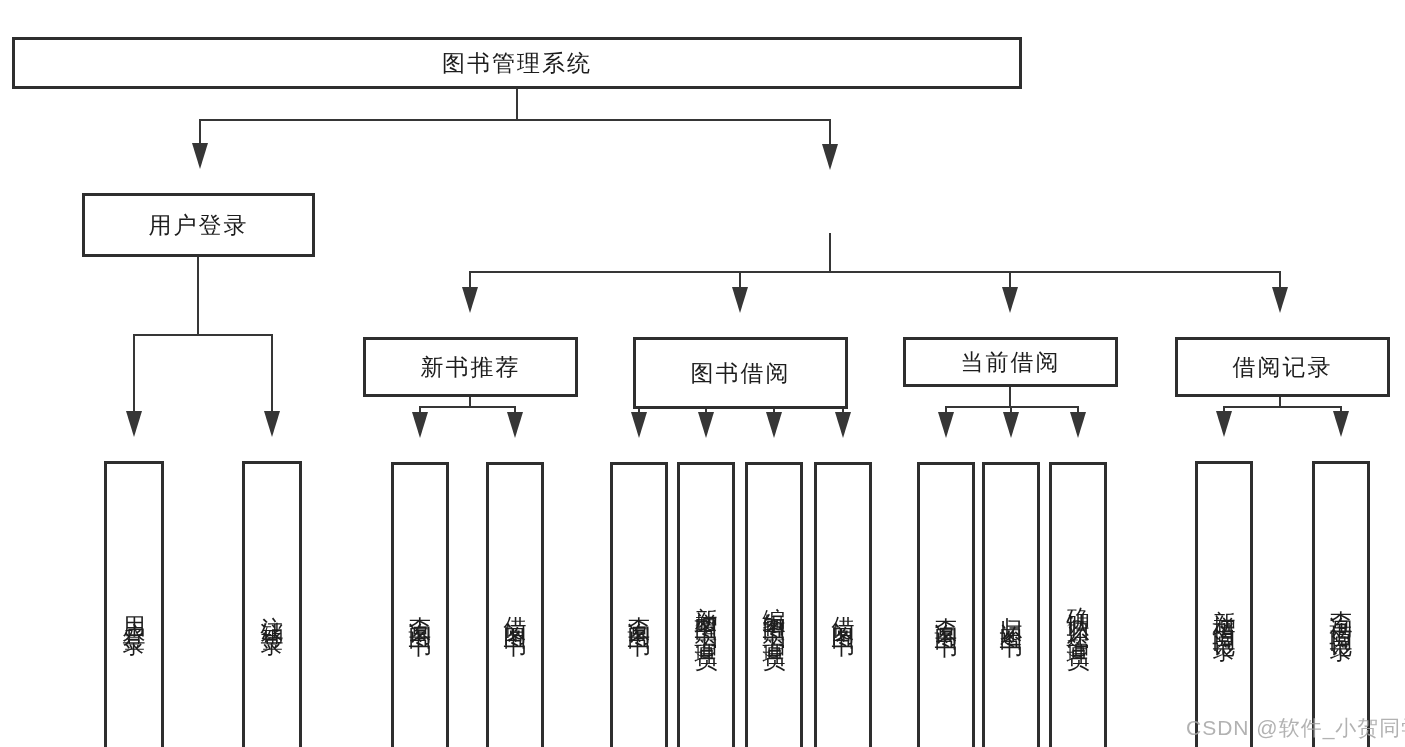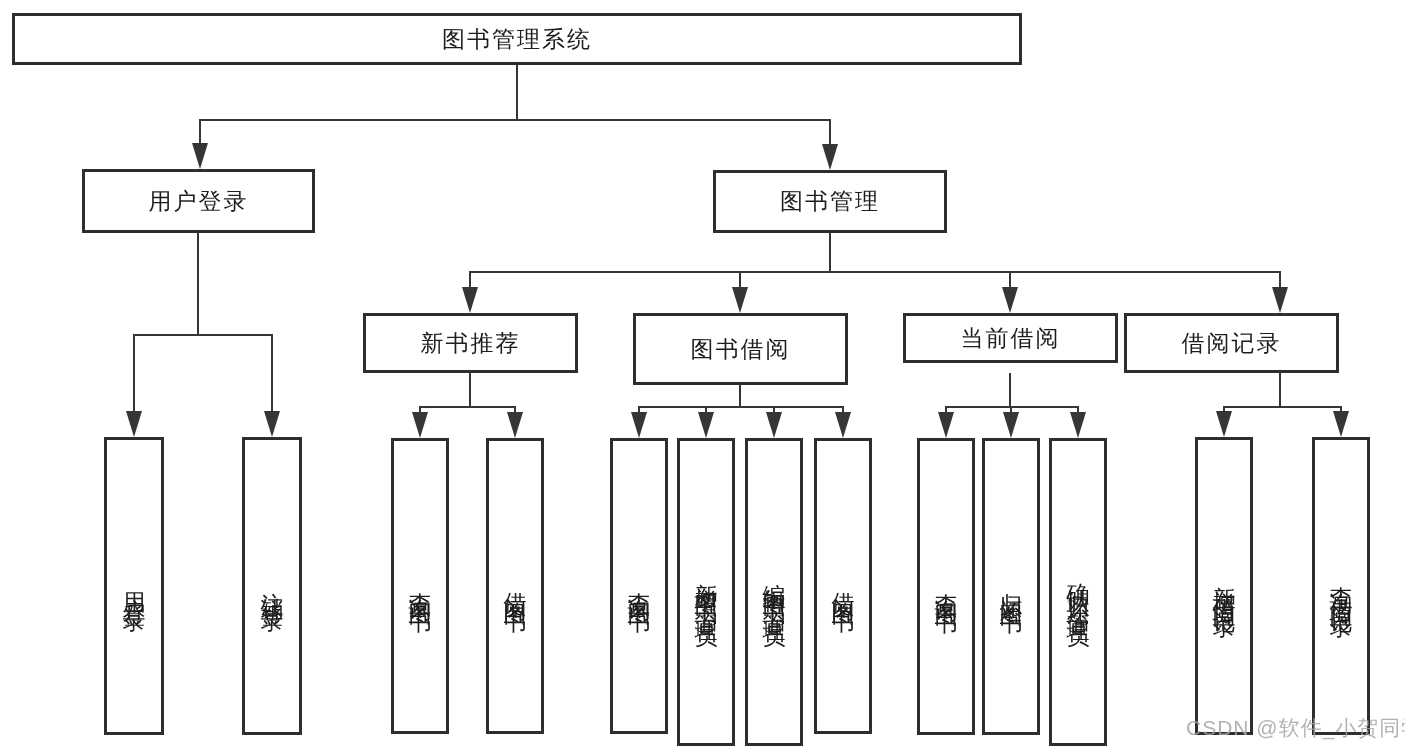--- a/index.html
+++ b/index.html
@@ -11,20 +11,21 @@
     background:#ffffff;
     border:3px solid #2e2e2e;
     display:flex;
     align-items:center;
     justify-content:center;
     color:#1d1d1d;
     font-size:23px;
     letter-spacing:2px;
     text-align:center;
     z-index:2;
+    margin-top:24px;
   }
   .vbox{
     writing-mode:vertical-rl;
     text-orientation:mixed;
     letter-spacing:6px;
     font-size:23px;
     line-height:1;
     padding:4px 0;
   }
   .vl{position:absolute;width:2px;background:#363636;z-index:1;}
@@ -53,21 +54,20 @@
   <div class="box" style="left:12px;top:13px;width:1010px;height:52px">图书管理系统</div>
 
   <div class="vl" style="left:516px;top:65px;height:55px"></div>
   <div class="hl" style="left:199px;top:119px;width:632px"></div>
   <div class="vl" style="left:199px;top:119px;height:28px"></div>
   <div class="arr" style="left:192px;top:143px"></div>
   <div class="vl" style="left:829px;top:119px;height:28px"></div>
   <div class="arr" style="left:822px;top:144px"></div>
 
   <div class="box" style="left:82px;top:169px;width:233px;height:64px">用户登录</div>
-  <div class="box" style="left:713px;top:170px;width:234px;height:63px">图书管理</div>
 
   <div class="vl" style="left:197px;top:233px;height:103px"></div>
   <div class="hl" style="left:133px;top:334px;width:140px"></div>
   <div class="vl" style="left:133px;top:334px;height:79px"></div>
   <div class="arr" style="left:126px;top:411px"></div>
   <div class="vl" style="left:271px;top:334px;height:79px"></div>
   <div class="arr" style="left:264px;top:411px"></div>
 
   <div class="vl" style="left:829px;top:233px;height:40px"></div>
   <div class="hl" style="left:469px;top:271px;width:812px"></div>
@@ -76,21 +76,21 @@
   <div class="vl" style="left:739px;top:271px;height:18px"></div>
   <div class="arr" style="left:732px;top:287px"></div>
   <div class="vl" style="left:1009px;top:271px;height:18px"></div>
   <div class="arr" style="left:1002px;top:287px"></div>
   <div class="vl" style="left:1279px;top:271px;height:18px"></div>
   <div class="arr" style="left:1272px;top:287px"></div>
 
   <div class="box" style="left:363px;top:313px;width:215px;height:60px">新书推荐</div>
   <div class="box" style="left:633px;top:313px;width:215px;height:72px">图书借阅</div>
   <div class="box" style="left:903px;top:313px;width:215px;height:50px">当前借阅</div>
-  <div class="box" style="left:1124px;top:313px;width:215px;height:60px">借阅记录</div>
+  <div class="box" style="left:1175px;top:313px;width:215px;height:60px">借阅记录</div>
 
   <div class="vl" style="left:469px;top:373px;height:35px"></div>
   <div class="hl" style="left:419px;top:406px;width:97px"></div>
   <div class="vl" style="left:419px;top:406px;height:8px"></div>
   <div class="arr" style="left:412px;top:412px"></div>
   <div class="vl" style="left:514px;top:406px;height:8px"></div>
   <div class="arr" style="left:507px;top:412px"></div>
 
   <div class="vl" style="left:739px;top:373px;height:35px"></div>
   <div class="hl" style="left:638px;top:406px;width:206px"></div>

